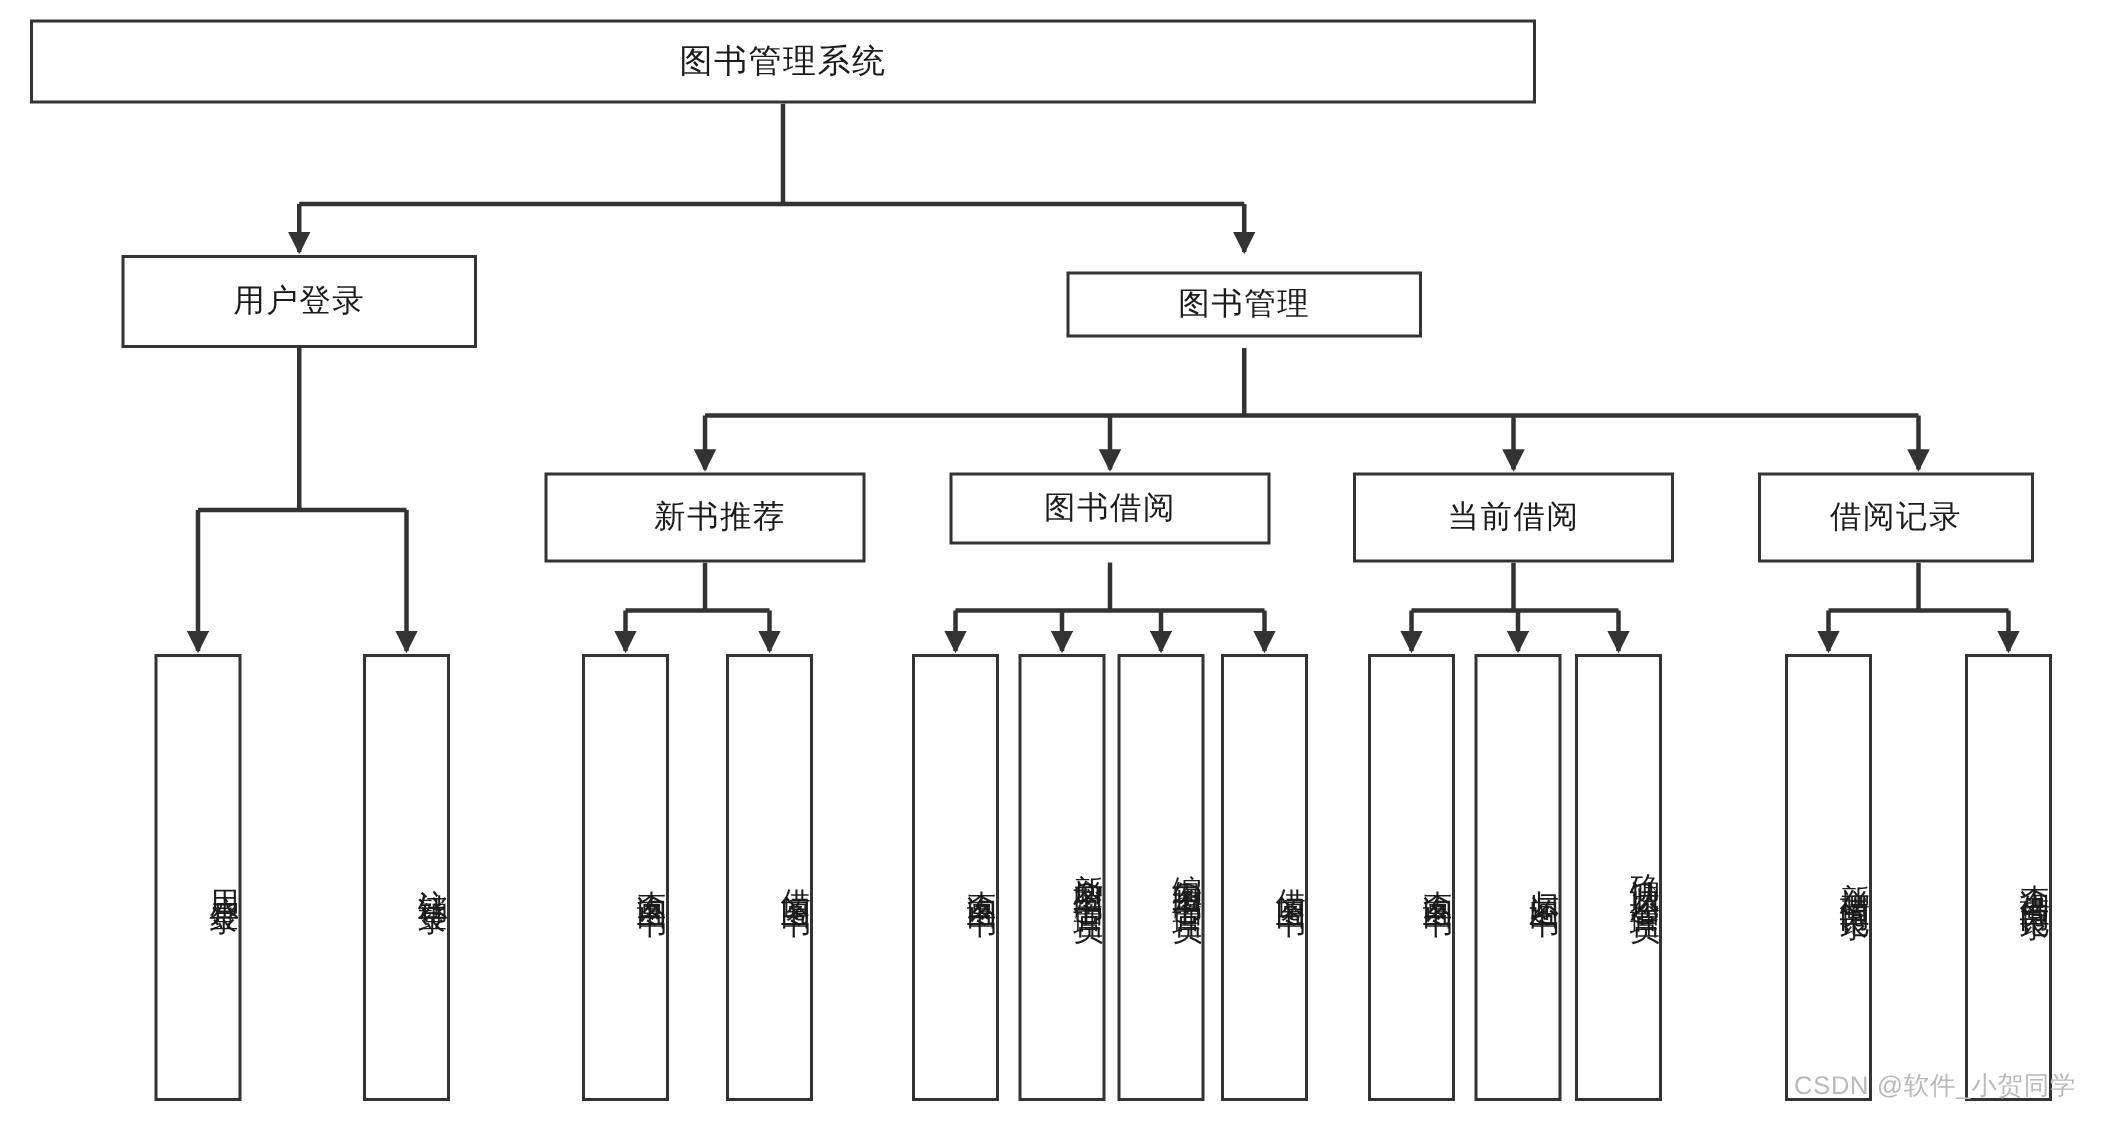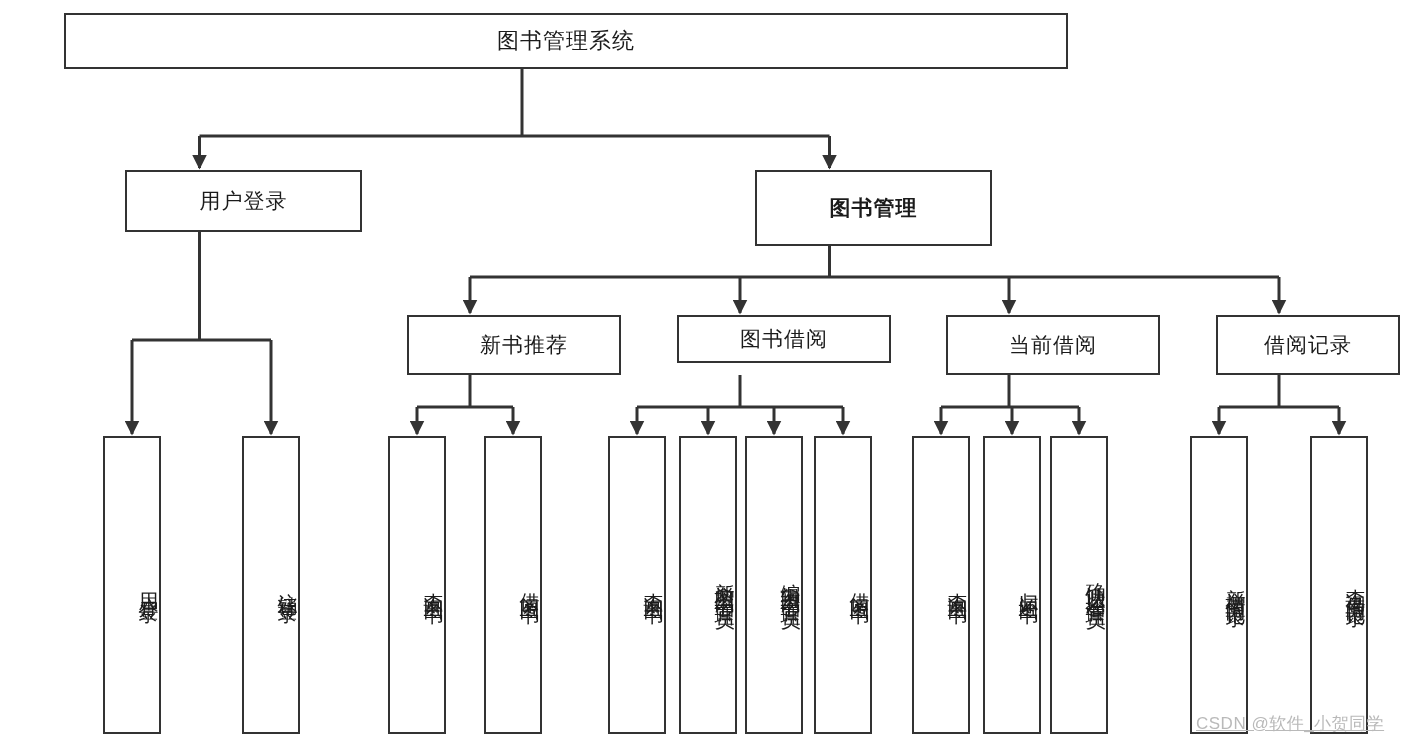--- a/index.html
+++ b/index.html
@@ -31,21 +31,20 @@
     background: #ffffff;
     display: flex;
     align-items: center;
     justify-content: center;
     color: #1b1b1b;
   }
   .node.horiz {
     font-size: 21px;
     letter-spacing: 1px;
     line-height: 1.2;
-    margin-left: 44px;
   }
   .node.root {
     font-size: 22px;
   }
   .node.vert {
     writing-mode: vertical-rl;
     text-orientation: upright;
     font-size: 20px;
     letter-spacing: 4px;
     line-height: 1.05;
@@ -59,21 +58,20 @@
     text-orientation: upright;
     display: block;
   }
   .watermark {
     position: absolute;
     font-size: 17px;
     color: #b9b9b9;
     letter-spacing: 0.5px;
     white-space: nowrap;
     user-select: none;
-    text-decoration: underline;
   }
 </style>
 </head>
 <body>
 
 <div id="canvas">
 
   <svg id="wires" viewBox="0 0 1405 747">
     <defs>
       <marker id="arrow" viewBox="0 0 10 10" refX="9" refY="5" markerWidth="5" markerHeight="5" orient="auto-start-reverse">
@@ -117,21 +115,21 @@
       </g>
   </svg>
 
   <div class="node root horiz" style="left: 20px; top: 13px; width: 1004px; height: 56px;">
     <span>图书管理系统</span>
   </div>
 
   <div class="node horiz" style="left: 81px; top: 170px; width: 237px; height: 62px;">
     <span>用户登录</span>
   </div>
-  <div class="node horiz" style="left: 711px; top: 170px; width: 237px; height: 76px; font-weight: bold;">
+  <div class="node horiz" style="left: 711px; top: 181px; width: 237px; height: 44px;">
     <span>图书管理</span>
   </div>
 
   <div class="node horiz" style="left: 363px; top: 315px; width: 214px; height: 60px; padding-left: 20px;">
     <span>新书推荐</span>
   </div>
   <div class="node horiz" style="left: 633px; top: 315px; width: 214px; height: 48px;">
     <span>图书借阅</span>
   </div>
   <div class="node horiz" style="left: 902px; top: 315px; width: 214px; height: 60px;">

